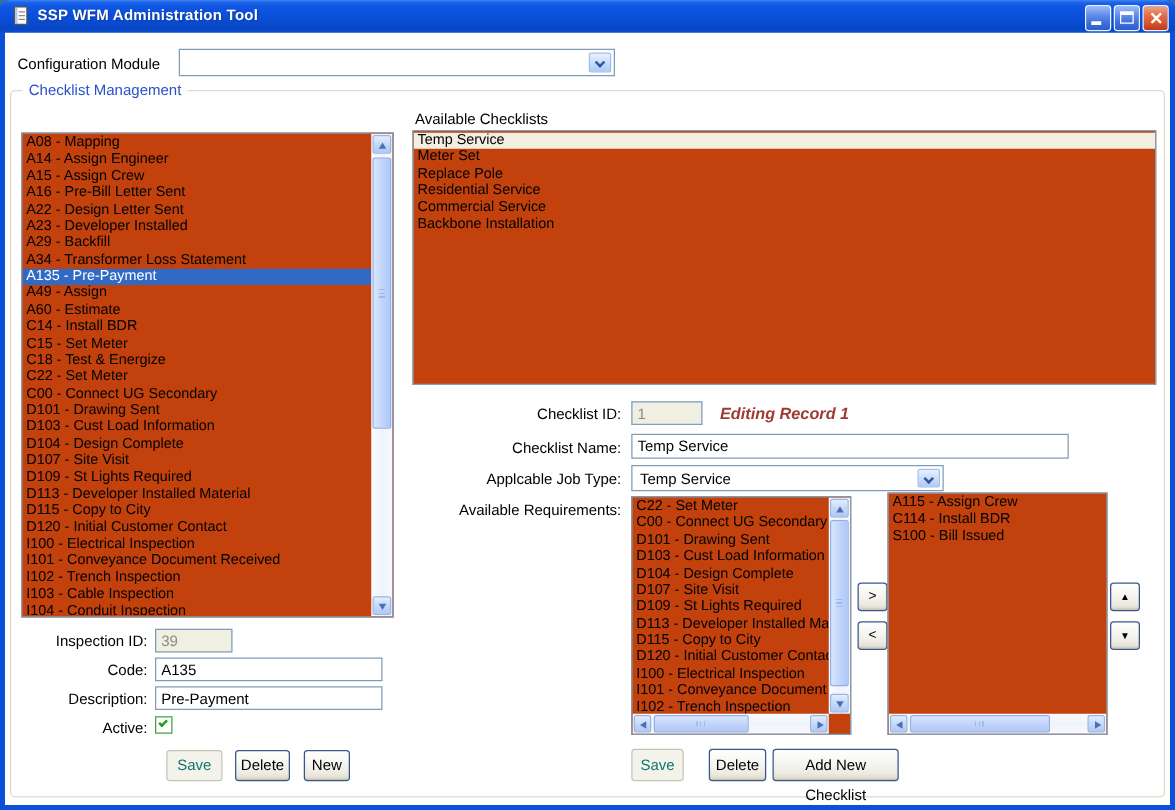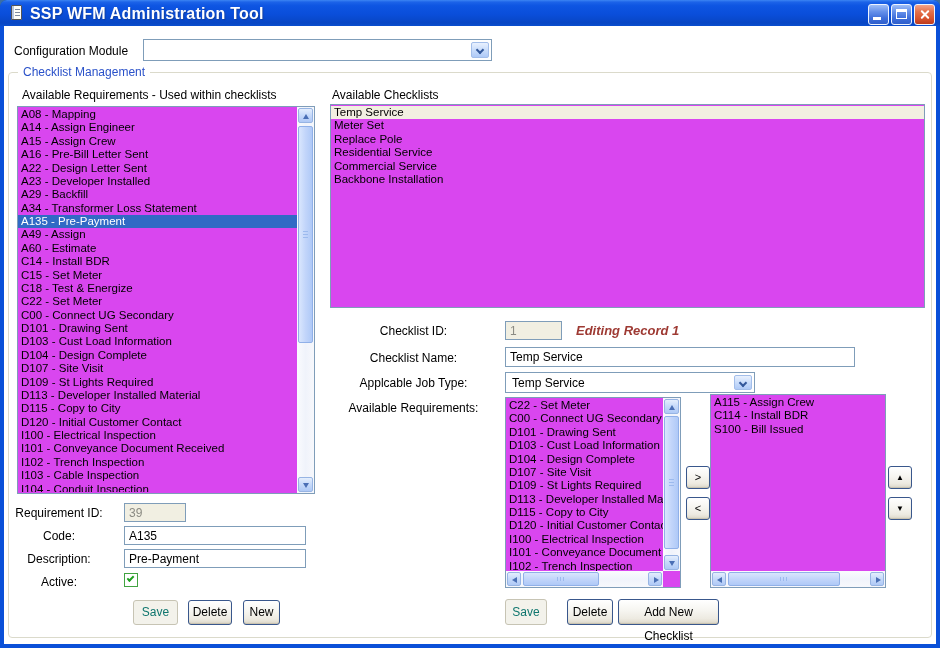--- a/index.html
+++ b/index.html
@@ -11,48 +11,48 @@
   }
   .titlebar {
     position:absolute; left:0; top:0; width:940px; height:26px;
     background:linear-gradient(180deg,#3C85F3 0%,#1C63E8 8%,#0E55E2 22%,#0A4EDA 55%,#0846C4 88%,#0A4ECF 100%);
     border-radius:7px 7px 0 0;
   }
   .title-icon { position:absolute; left:8px; top:5px; width:16px; height:16px; }
   .title-icon .page { position:absolute; left:3px; top:0; width:11px; height:15px; background:#fdfdf8; border:1px solid #555; border-radius:1px;
      box-shadow:inset 2px 0 0 #b8c6de; }
   .title-icon .ln { position:absolute; left:7px; width:5px; height:1px; background:#7d8aa0; }
-  .title-text { position:absolute; left:30px; top:5px; color:#fff; font-size:16px; font-weight:bold; text-shadow:1px 1px 1px #123f9e; letter-spacing:.2px; }
+  .title-text { position:absolute; left:30px; top:5px; color:#fff; font-size:12px; font-weight:bold; text-shadow:1px 1px 1px #123f9e; letter-spacing:.2px; }
   .winbtn { position:absolute; top:4px; width:21px; height:21px; border-radius:3px; border:1px solid #eef4ff; }
   .winbtn.min,.winbtn.max { background:linear-gradient(180deg,#9FBEF6 0%,#6590EA 35%,#3E6EDA 70%,#2F5ECB 100%); }
   .winbtn.close { background:linear-gradient(180deg,#F3A38A 0%,#E4714B 35%,#D9552F 70%,#BC3A1D 100%); }
   .glyph-min { position:absolute; left:4px; bottom:4px; width:8px; height:3px; background:#fff; }
   .glyph-max { position:absolute; left:4px; top:4px; width:11px; height:10px; border:1px solid #fff; border-top:3px solid #fff; }
   .glyph-x { position:absolute; left:50%; top:50%; width:13px; height:13px; transform:translate(-50%,-50%); }
   .glyph-x i { position:absolute; left:1px; top:5px; width:11px; height:2px; background:#fff; border-radius:1px; }
   .glyph-x i:first-child { transform:rotate(45deg); }
   .glyph-x i:last-child { transform:rotate(-45deg); }
   .client { position:absolute; left:4px; top:26px; width:932px; height:618px; background:#fff; }
 
   .lbl { position:absolute; font-size:12px; color:#000; white-space:nowrap; }
-  .lbl-r { text-align:center; }
+  .lbl-r { text-align:right; }
 
   .tb { position:absolute; border:1px solid #7F9DB9; background:#fff; font:12px "Liberation Sans",sans-serif; color:#000; padding:0 4px; }
   .tb.disabled { background:#F1EFE2; color:#8B8B83; }
 
   .combo { position:absolute; border:1px solid #7F9DB9; background:#fff; }
   .combo .val { position:absolute; left:6px; top:50%; transform:translateY(-50%); font-size:12px; white-space:nowrap; }
   .combo-btn { position:absolute; right:2px; top:2px; bottom:2px; width:18px; border:1px solid #A3BEEA; border-radius:2px;
     background:linear-gradient(180deg,#E9F1FE 0%,#CADDFB 50%,#AFCAF7 100%); }
   .chev-down { position:absolute; left:5px; top:4px; width:6px; height:6px; border-right:2px solid #33589B; border-bottom:2px solid #33589B; transform:rotate(45deg); }
 
   .groupbox { position:absolute; border:1px solid #DBDACB; border-radius:4px; }
   .group-title { position:absolute; background:#fff; padding:0 5px; font-size:12px; color:#2A51C9; white-space:nowrap; }
 
-  .listbox { position:absolute; border:1px solid #7F9DB9; background:#d946ef; overflow:hidden; }
+  .listbox { position:absolute; border:1px solid #7F9DB9; background:#c2410c; overflow:hidden; }
   .listbox ul { position:absolute; list-style:none; overflow:hidden; }
   .listbox li { height:13.38px; line-height:13.4px; font-size:11.5px; padding-left:3px; white-space:nowrap; overflow:hidden; color:#000; }
   li.sel-blue { background:#316AC5; color:#fff; }
   li.sel-soft { background:#F2EFE1; }
 
   .xpbtn { position:absolute; border:1px solid #39578C; border-radius:3px; color:#000; text-align:center;
     background:linear-gradient(180deg,#FFFFFF 0%,#F6F5F0 45%,#EDEAE1 78%,#DCD7C8 100%);
     box-shadow:inset 0 -1px 1px rgba(150,140,110,.3); font:12px "Liberation Sans",sans-serif; }
   .xpbtn span { display:block; line-height:23px; }
   .xpbtn.disabled { border-color:#C7C4B4; color:#0f766e; background:#F3F2EB; box-shadow:none; }
@@ -116,21 +116,20 @@
   <div class="lbl" style="left:14px; top:44px">Configuration Module</div>
   <div class="combo" style="left:143px; top:39px; width:349px; height:22px">
     <span class="combo-btn">
         <i class="chev-down"></i>
       </span>
   </div>
 
   <div class="groupbox" style="left:8px; top:72px; width:924px; height:566px"></div>
   <div class="group-title" style="left:18px; top:65px">Checklist Management</div>
 
-  <div class="lbl" style="left:22px; top:88px">Available Requirements - Used within checklists</div>
   <div class="listbox" style="left:17px; top:106px; width:298px; height:388px">
     <ul style="inset:1px 17px 1px 0">
         <li>A08 - Mapping</li>
         <li>A14 - Assign Engineer</li>
         <li>A15 - Assign Crew</li>
         <li>A16 - Pre-Bill Letter Sent</li>
         <li>A22 - Design Letter Sent</li>
         <li>A23 - Developer Installed</li>
         <li>A29 - Backfill</li>
         <li>A34 - Transformer Loss Statement</li>
@@ -162,21 +161,21 @@
         </div>
       <div class="thumb-v" style="top:19px; height:217px">
           <span class="grip"></span>
         </div>
       <div class="sb-btn v" style="bottom:1px">
           <span class="tri down"></span>
         </div>
     </div>
   </div>
 
-  <div class="lbl lbl-r" style="left:0; top:506px; width:118px">Requirement ID:</div>
+  <div class="lbl lbl-r" style="left:0; top:506px; width:118px">Inspection ID:</div>
   <input class="tb disabled" style="left: 124px; top: 503px; width: 62px; height: 19px;" readonly="" value="39">
   <div class="lbl lbl-r" style="left:0; top:529px; width:118px">Code:</div>
   <input class="tb" style="left: 124px; top: 526px; width: 182px; height: 19px;" value="A135">
   <div class="lbl lbl-r" style="left:0; top:552px; width:118px">Description:</div>
   <input class="tb" style="left: 124px; top: 549px; width: 182px; height: 19px;" value="Pre-Payment">
   <div class="lbl lbl-r" style="left:0; top:575px; width:118px">Active:</div>
   <div class="checkbox" style="left:124px; top:573px">
       <span class="checkmark"></span>
     </div>
 

